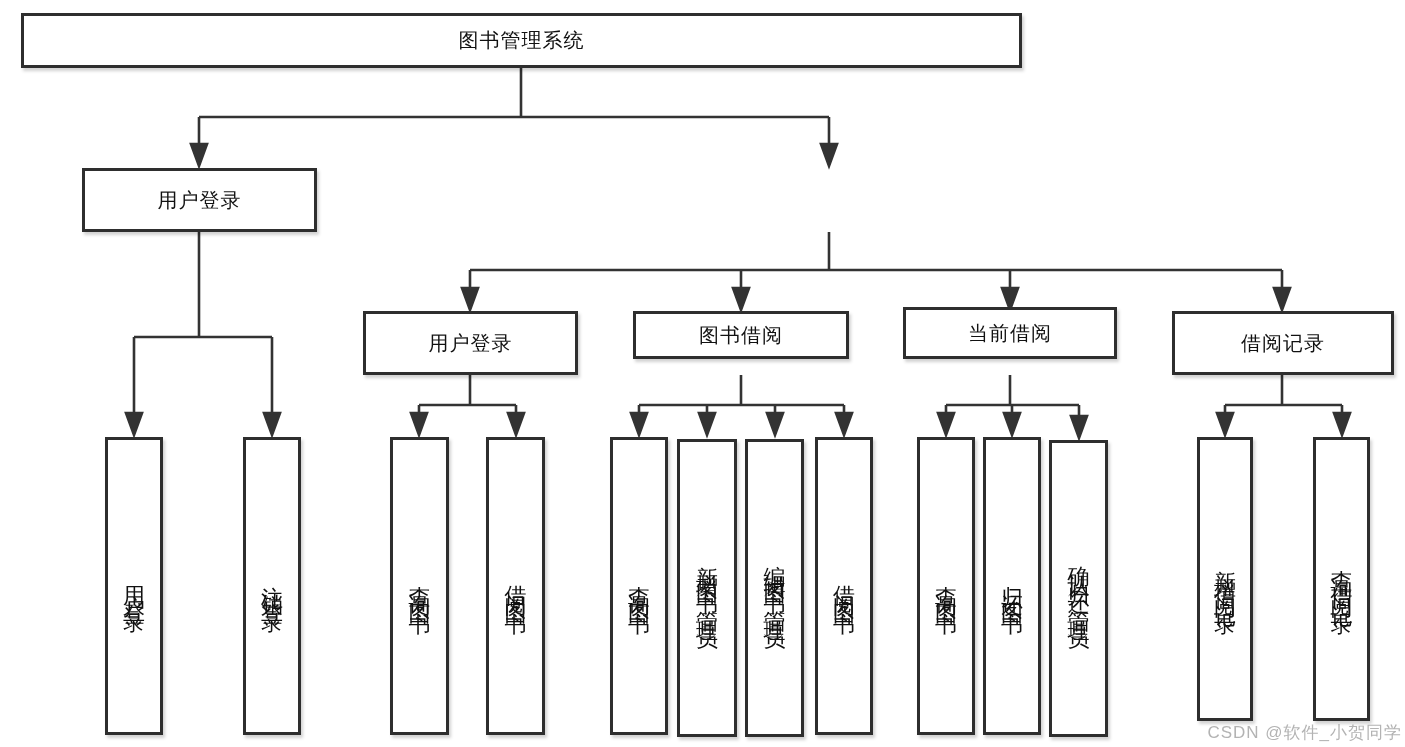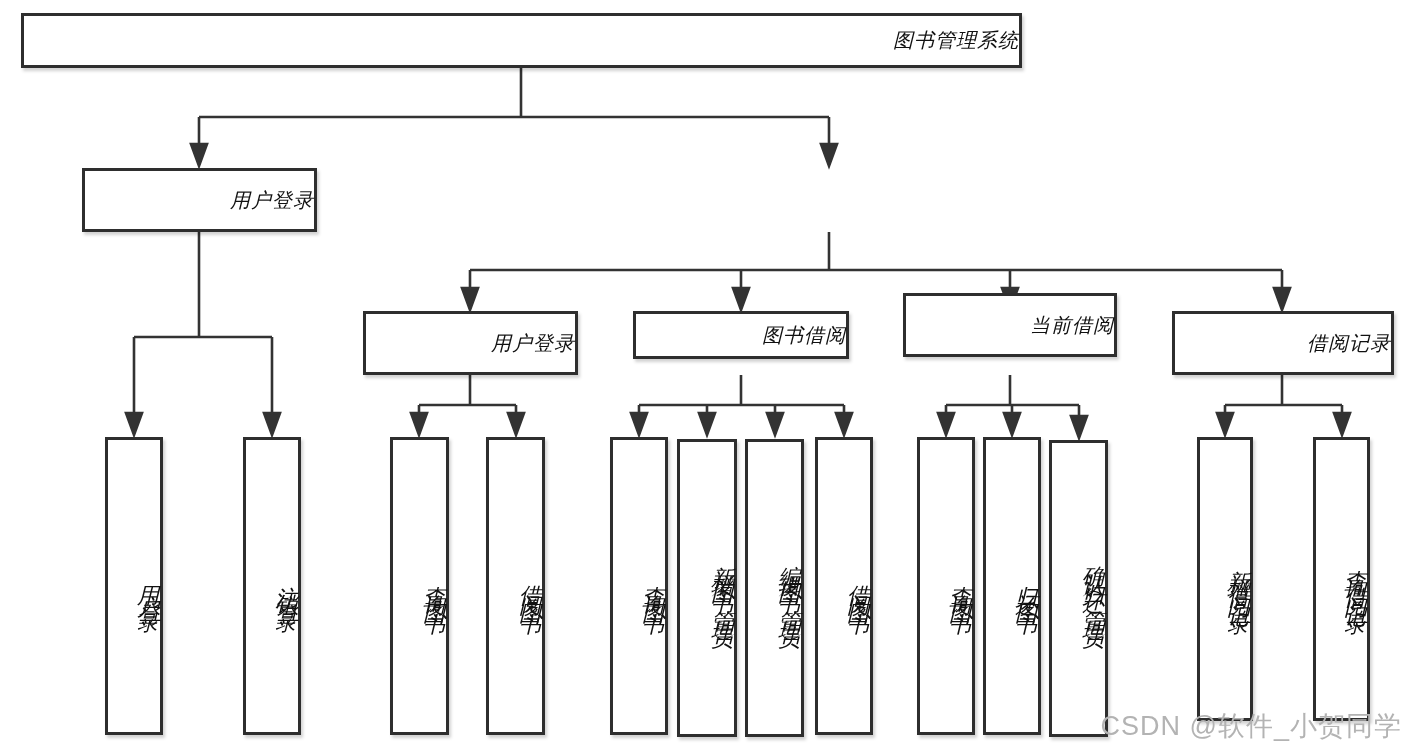--- a/index.html
+++ b/index.html
@@ -7,32 +7,31 @@
     --watermark:#b3b3b3; --background:#ffffff;
   }
   html,body{margin:0;padding:0;}
   body{font-family:"Liberation Sans",sans-serif;background:var(--background);}
   .canvas{position:relative;width:1405px;height:747px;background:var(--background);overflow:hidden;}
   .connectors{position:absolute;left:0;top:0;width:1405px;height:747px;}
   .cl{stroke:var(--line);fill:none;stroke-width:2.6;}
   .ar{fill:var(--line);stroke:var(--line);stroke-width:2.6;}
   .box{
     position:absolute;box-sizing:border-box;background:var(--background);
-    border:3px solid var(--border);display:flex;align-items:center;justify-content:flex-end;
+    border:3px solid var(--border);display:flex;align-items:center;justify-content:center;
     color:var(--text);font-size:20px;letter-spacing:1px;
     box-shadow:2px 3px 3px rgba(0,0,0,0.18);
-    font-style:italic;
   }
   .leaf span{
     writing-mode:vertical-rl;text-orientation:mixed;
     font-size:22px;letter-spacing:9px;line-height:1.1;
   }
   .watermark{
     position:absolute;right:3px;bottom:3px;z-index:5;
-    font-size:27px;color:var(--watermark);letter-spacing:1px;white-space:nowrap;
+    font-size:17px;color:var(--watermark);letter-spacing:1px;white-space:nowrap;
   }
 </style>
 </head>
 <body>
 
 <div class="canvas">
 
   <svg class="connectors" viewBox="0 0 1405 747" xmlns="http://www.w3.org/2000/svg">
 
     <g>
@@ -97,21 +96,21 @@
   <div class="box" style="left:82px;top:168px;width:235px;height:64px;">
     <span>用户登录</span>
   </div>
 
   <div class="box" style="left:363px;top:311px;width:215px;height:64px;">
     <span>用户登录</span>
   </div>
   <div class="box" style="left:633px;top:311px;width:216px;height:48px;">
     <span>图书借阅</span>
   </div>
-  <div class="box" style="left:903px;top:293px;width:214px;height:64px;">
+  <div class="box" style="left:903px;top:307px;width:214px;height:52px;">
     <span>当前借阅</span>
   </div>
   <div class="box" style="left:1172px;top:311px;width:222px;height:64px;">
     <span>借阅记录</span>
   </div>
 
   <div class="box leaf" style="left:105px;top:437px;width:58px;height:298px;">
     <span>用户登录</span>
   </div>
   <div class="box leaf" style="left:243px;top:437px;width:58px;height:298px;">

